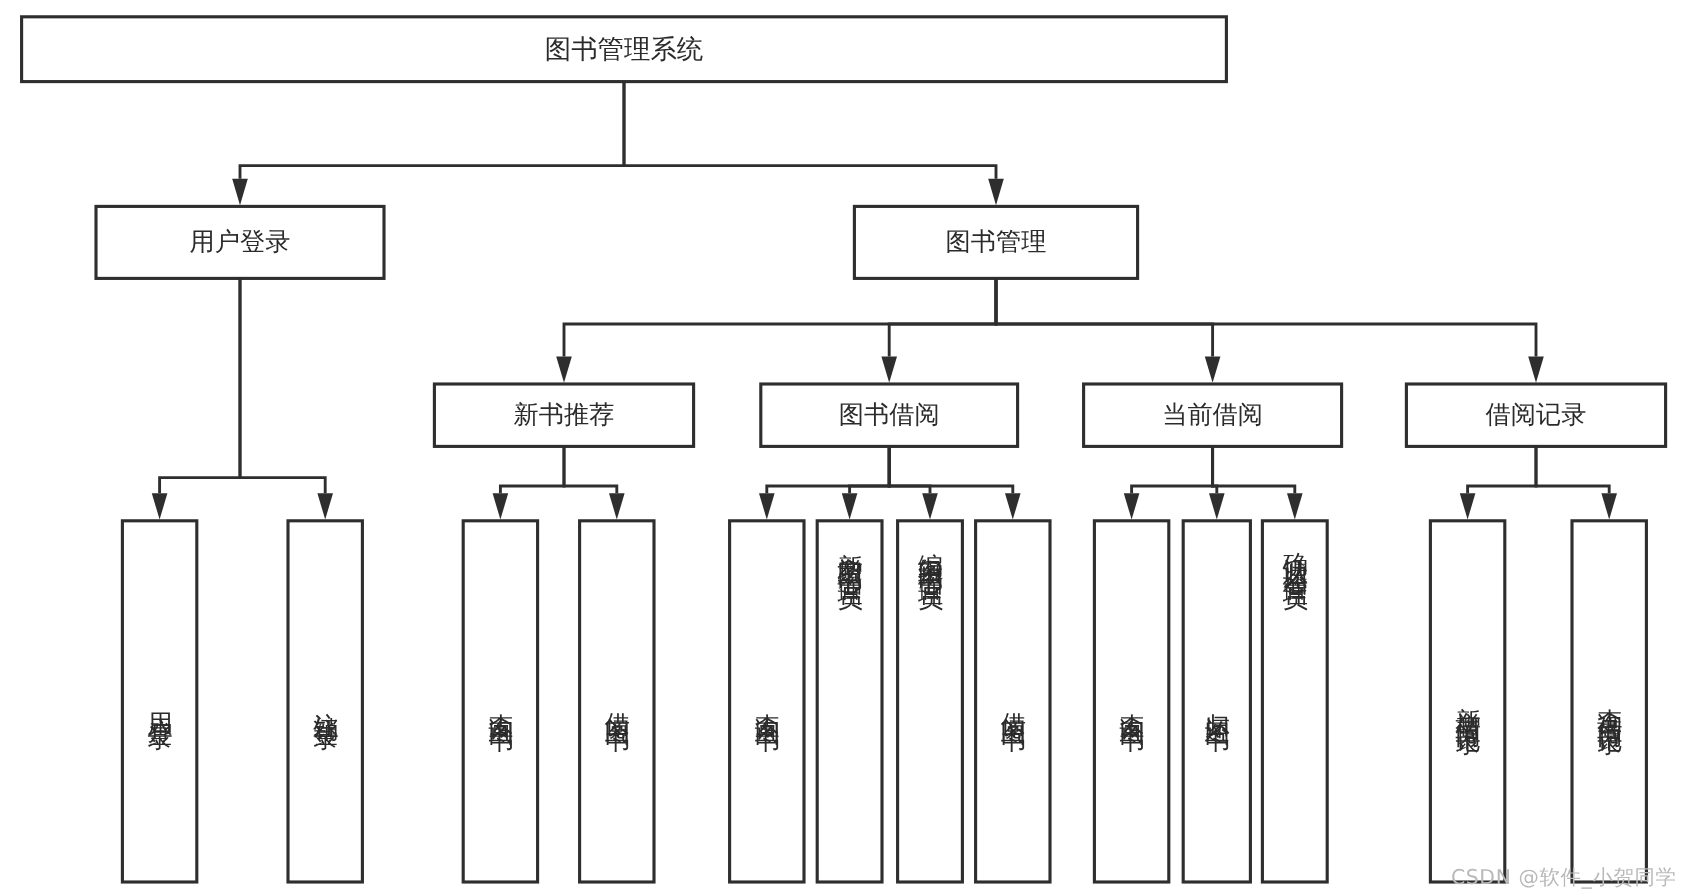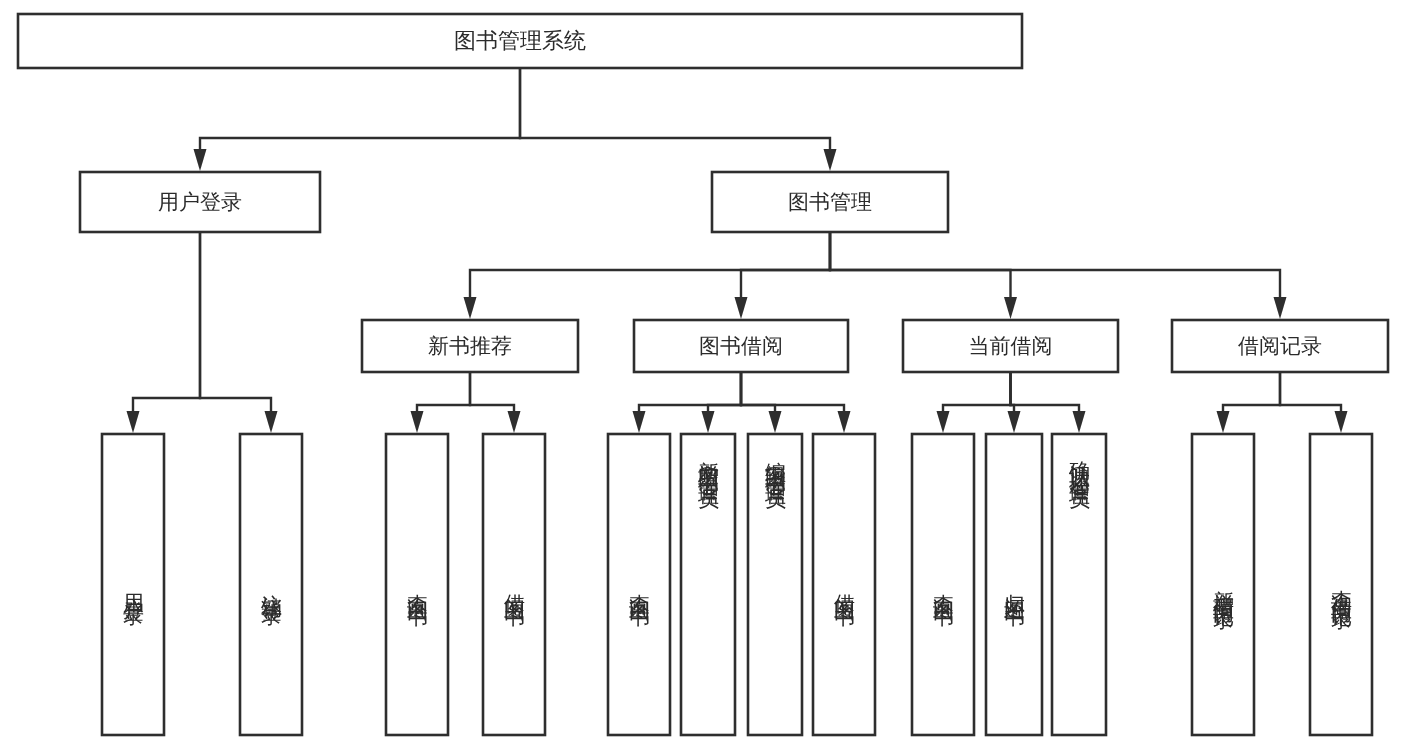--- a/index.html
+++ b/index.html
@@ -153,13 +153,14 @@
       <div class="leaf-text" style="left: 608px; top: 434px; width: 62px; height: 301px; justify-content: center;">查询图书</div>
       <div class="leaf-text" style="left: 681px; top: 434px; width: 54px; height: 301px; justify-content: flex-start; padding-top: 10px; box-sizing: border-box;">新增图书（管理员）</div>
       <div class="leaf-text" style="left: 748px; top: 434px; width: 54px; height: 301px; justify-content: flex-start; padding-top: 10px; box-sizing: border-box;">编辑图书（管理员）</div>
       <div class="leaf-text" style="left: 813px; top: 434px; width: 62px; height: 301px; justify-content: center;">借阅图书</div>
       <div class="leaf-text" style="left: 912px; top: 434px; width: 62px; height: 301px; justify-content: center;">查询图书</div>
       <div class="leaf-text" style="left: 986px; top: 434px; width: 56px; height: 301px; justify-content: center;">归还图书</div>
       <div class="leaf-text" style="left: 1052px; top: 434px; width: 54px; height: 301px; justify-content: flex-start; padding-top: 10px; box-sizing: border-box;">确认归还（管理员）</div>
       <div class="leaf-text" style="left: 1192px; top: 434px; width: 62px; height: 301px; justify-content: center;">新增借阅记录</div>
       <div class="leaf-text" style="left: 1310px; top: 434px; width: 62px; height: 301px; justify-content: center;">查询借阅记录</div>
     </div>
+  <div class="watermark">CSDN @软件_小贺同学</div>
 </div>
 
 </body></html>

